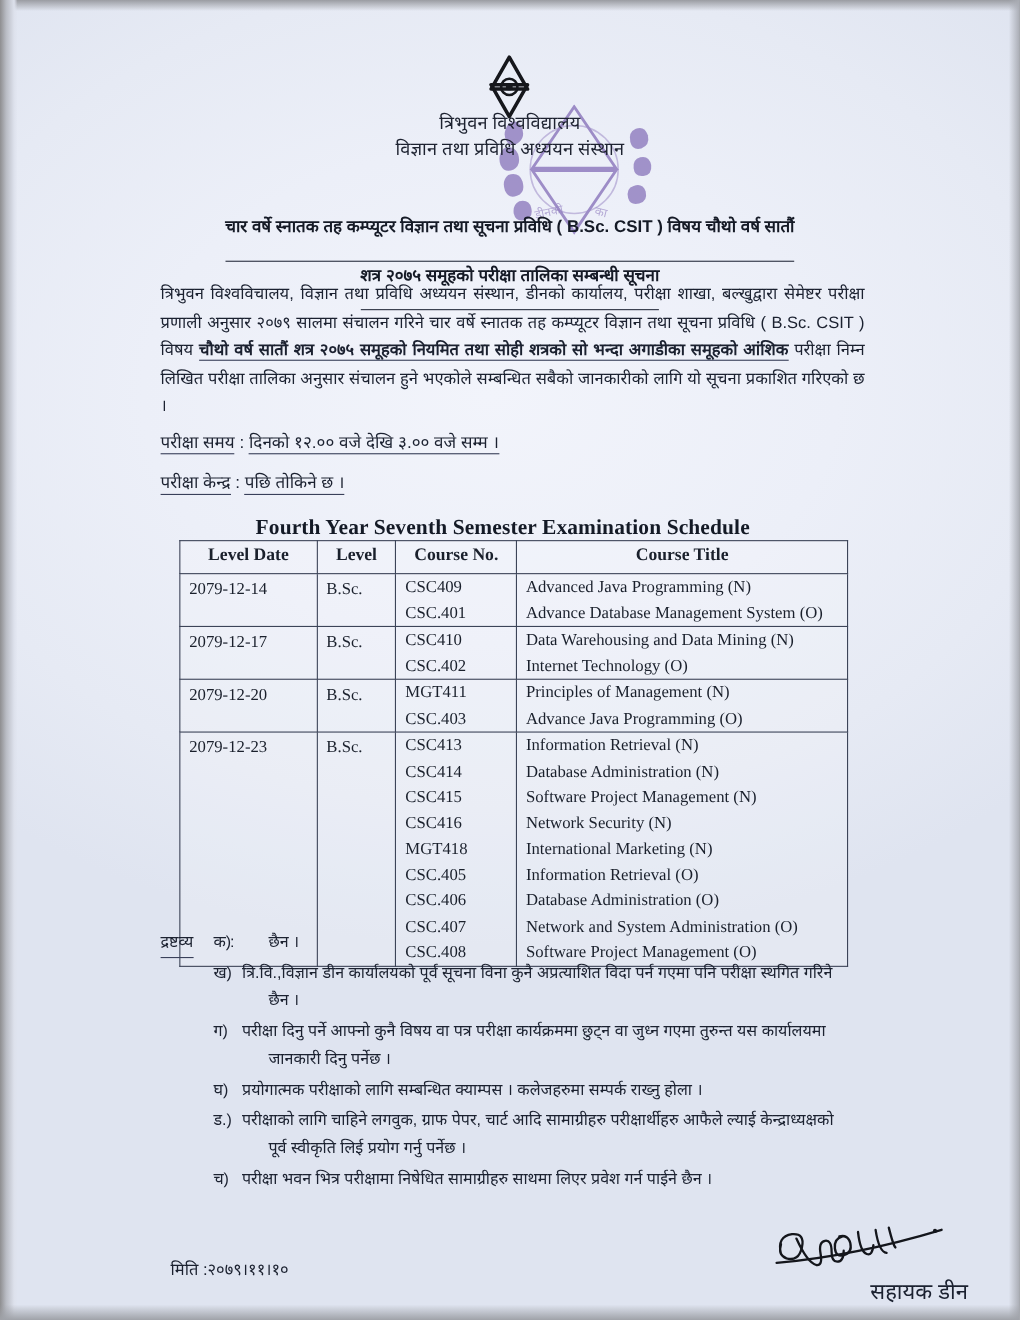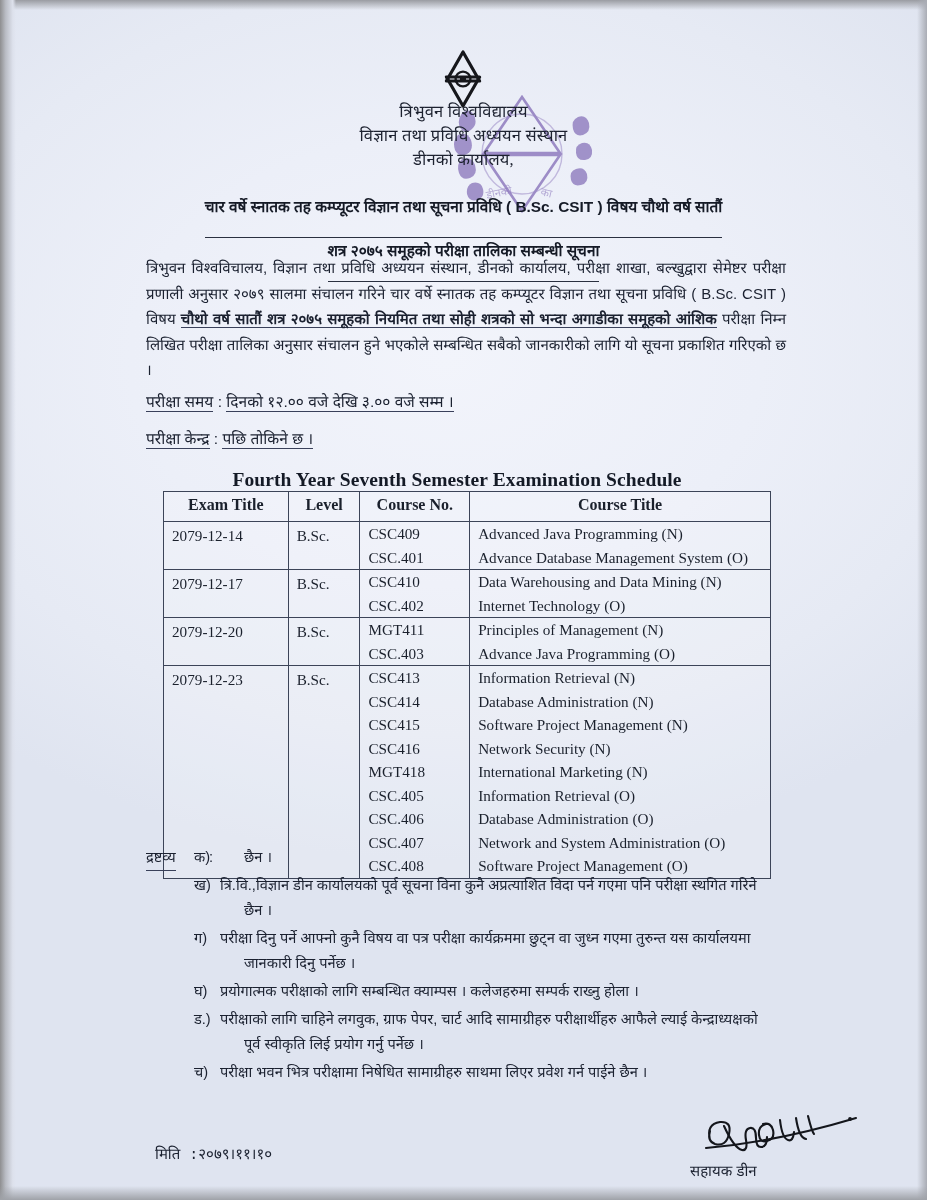--- a/index.html
+++ b/index.html
@@ -231,21 +231,21 @@
     text-align: left;
   }
   .note-text { display: block; }
   .note-cont { display: block; padding-left: 24px; }
 
   
   .footer-date {
     position: absolute;
     left: 155px;
     top: 1143px;
-    font-family: Liberation Mono, monospace;
+    font-family: Liberation Sans, sans-serif;
     font-size: 15px;
     color: #1b2130;
     white-space: nowrap;
   }
   .sign-block {
     position: absolute;
     left: 690px;
     top: 1110px;
     width: 190px;
     text-align: center;
@@ -255,23 +255,23 @@
     left: 10px;
     top: 0;
     width: 170px;
     height: 52px;
   }
   .sign-caption {
     position: absolute;
     left: 0;
     top: 50px;
     width: 190px;
-    text-align: left;
+    text-align: right;
     font-family: "Liberation Sans", sans-serif;
-    font-size: 15px;
+    font-size: 20px;
     color: #1b2130;
     white-space: nowrap;
   }
 </style>
 </head>
 <body>
 
 <div class="page">
   <div class="scan-top-edge"></div>
   <div class="scan-left-edge"></div>
@@ -310,21 +310,20 @@
         <g fill="#6b4fa8" opacity="0.62" font-family="Liberation Sans, sans-serif" font-size="11">
           <text x="55" y="104" transform="rotate(-12 55 104)">डीनको</text>
           <text x="108" y="100" transform="rotate(14 108 100)">का</text>
         </g>
       </svg>
     </div>
 
     <div class="org-lines">
       <div>त्रिभुवन विश्वविद्यालय</div>
       <div>विज्ञान तथा प्रविधि अध्ययन संस्थान</div>
-      <div>डीनको कार्यालय,</div>
     </div>
 
     <div class="notice-title">
       <div><span class="tl">चार वर्षे स्नातक तह कम्प्यूटर विज्ञान तथा सूचना प्रविधि ( B.Sc. CSIT ) विषय चौथो वर्ष सातौं</span></div>
       <div><span class="tl">शत्र २०७५ समूहको परीक्षा तालिका सम्बन्धी सूचना</span></div>
     </div>
 
     <p class="body-para"><span>त्रिभुवन विश्वविचालय, विज्ञान तथा प्रविधि अध्ययन संस्थान, डीनको कार्यालय, परीक्षा शाखा, बल्खुद्वारा सेमेष्टर परीक्षा प्रणाली अनुसार २०७९ सालमा संचालन गरिने चार वर्षे स्नातक तह कम्प्यूटर विज्ञान तथा सूचना प्रविधि ( B.Sc. CSIT ) विषय </span><span class="b u">चौथो वर्ष सातौं शत्र २०७५ समूहको नियमित तथा सोही शत्रको सो भन्दा अगाडीका समूहको आंशिक</span><span> परीक्षा निम्न लिखित परीक्षा तालिका अनुसार संचालन हुने भएकोले सम्बन्धित सबैको जानकारीको लागि यो सूचना प्रकाशित गरिएको छ ।</span></p>
 
     <div class="kv-line" id="exam-time-line">
@@ -343,21 +342,21 @@
 
     <table class="schedule-table">
       <colgroup>
         <col class="col-date">
           <col class="col-level">
           <col class="col-code">
           <col class="col-title">
       </colgroup>
       <thead>
         <tr>
-          <th>Exam Title</th>
+          <th>Level Date</th>
           <th>Level</th>
           <th>Course No.</th>
           <th>Course Title</th>
         </tr>
       </thead>
       <tbody id="schedule-body">
           <tr>
             <td class="date-cell">
               <div class="sub-line">2079-12-14</div>
             </td>

